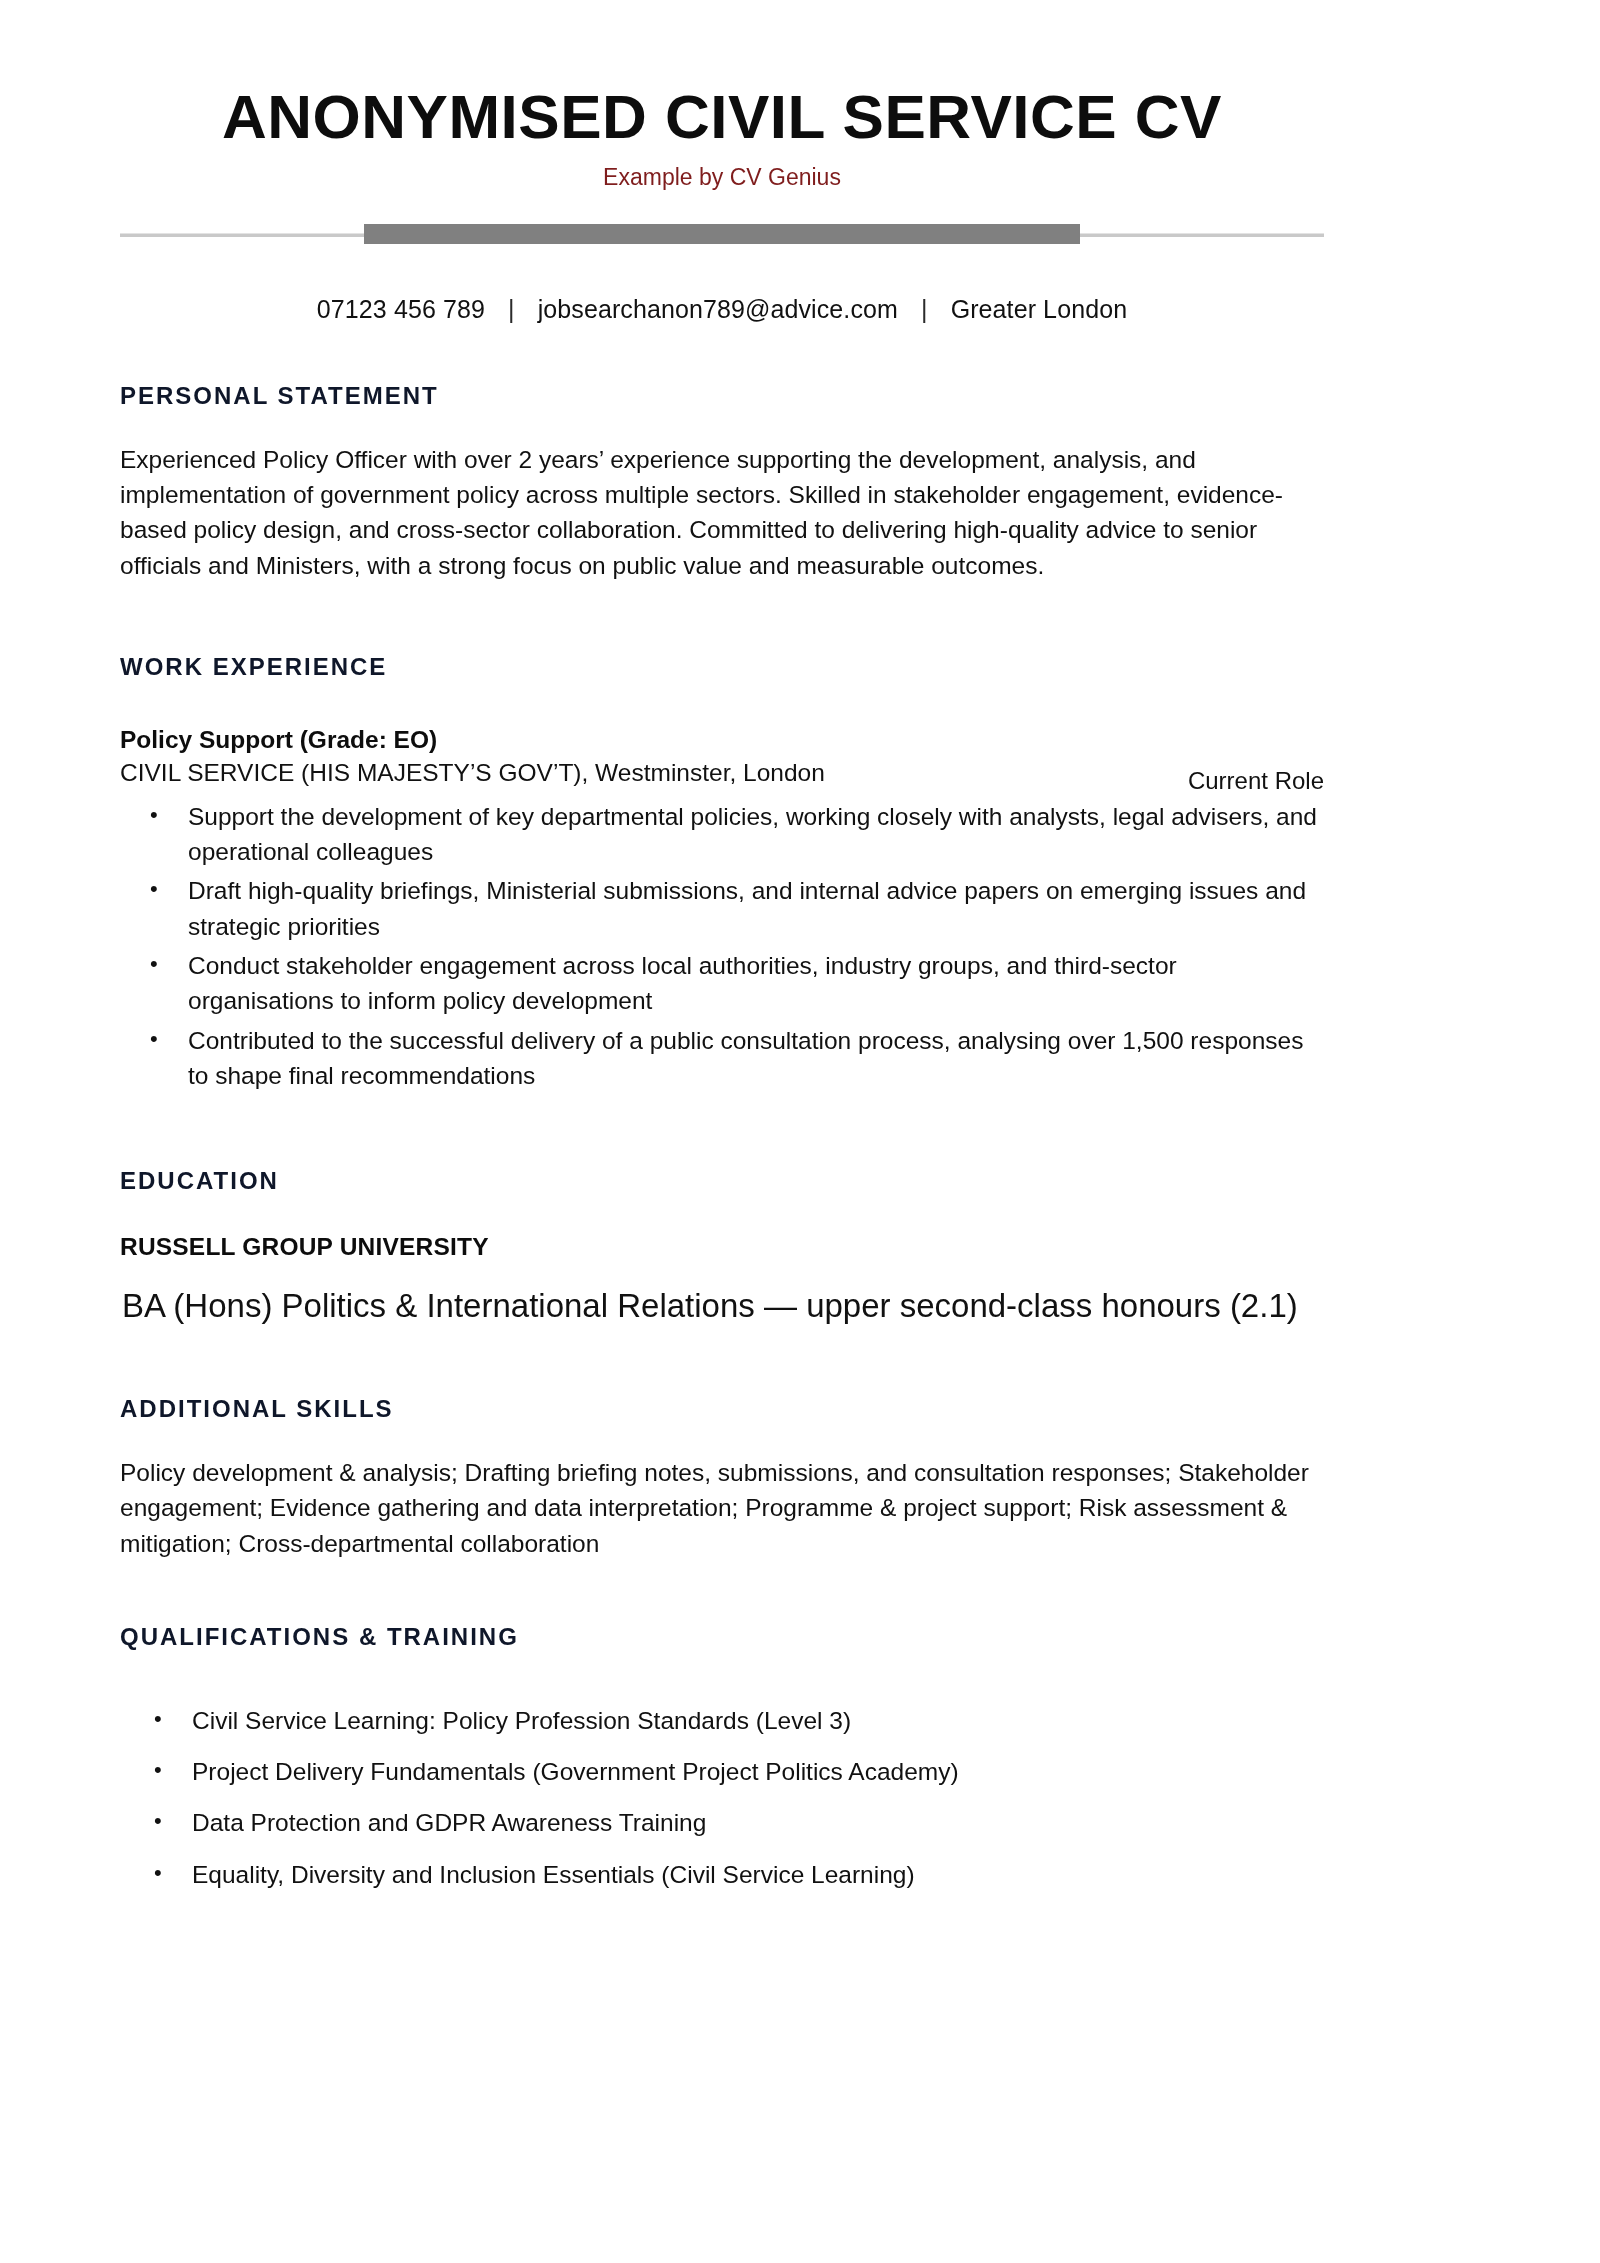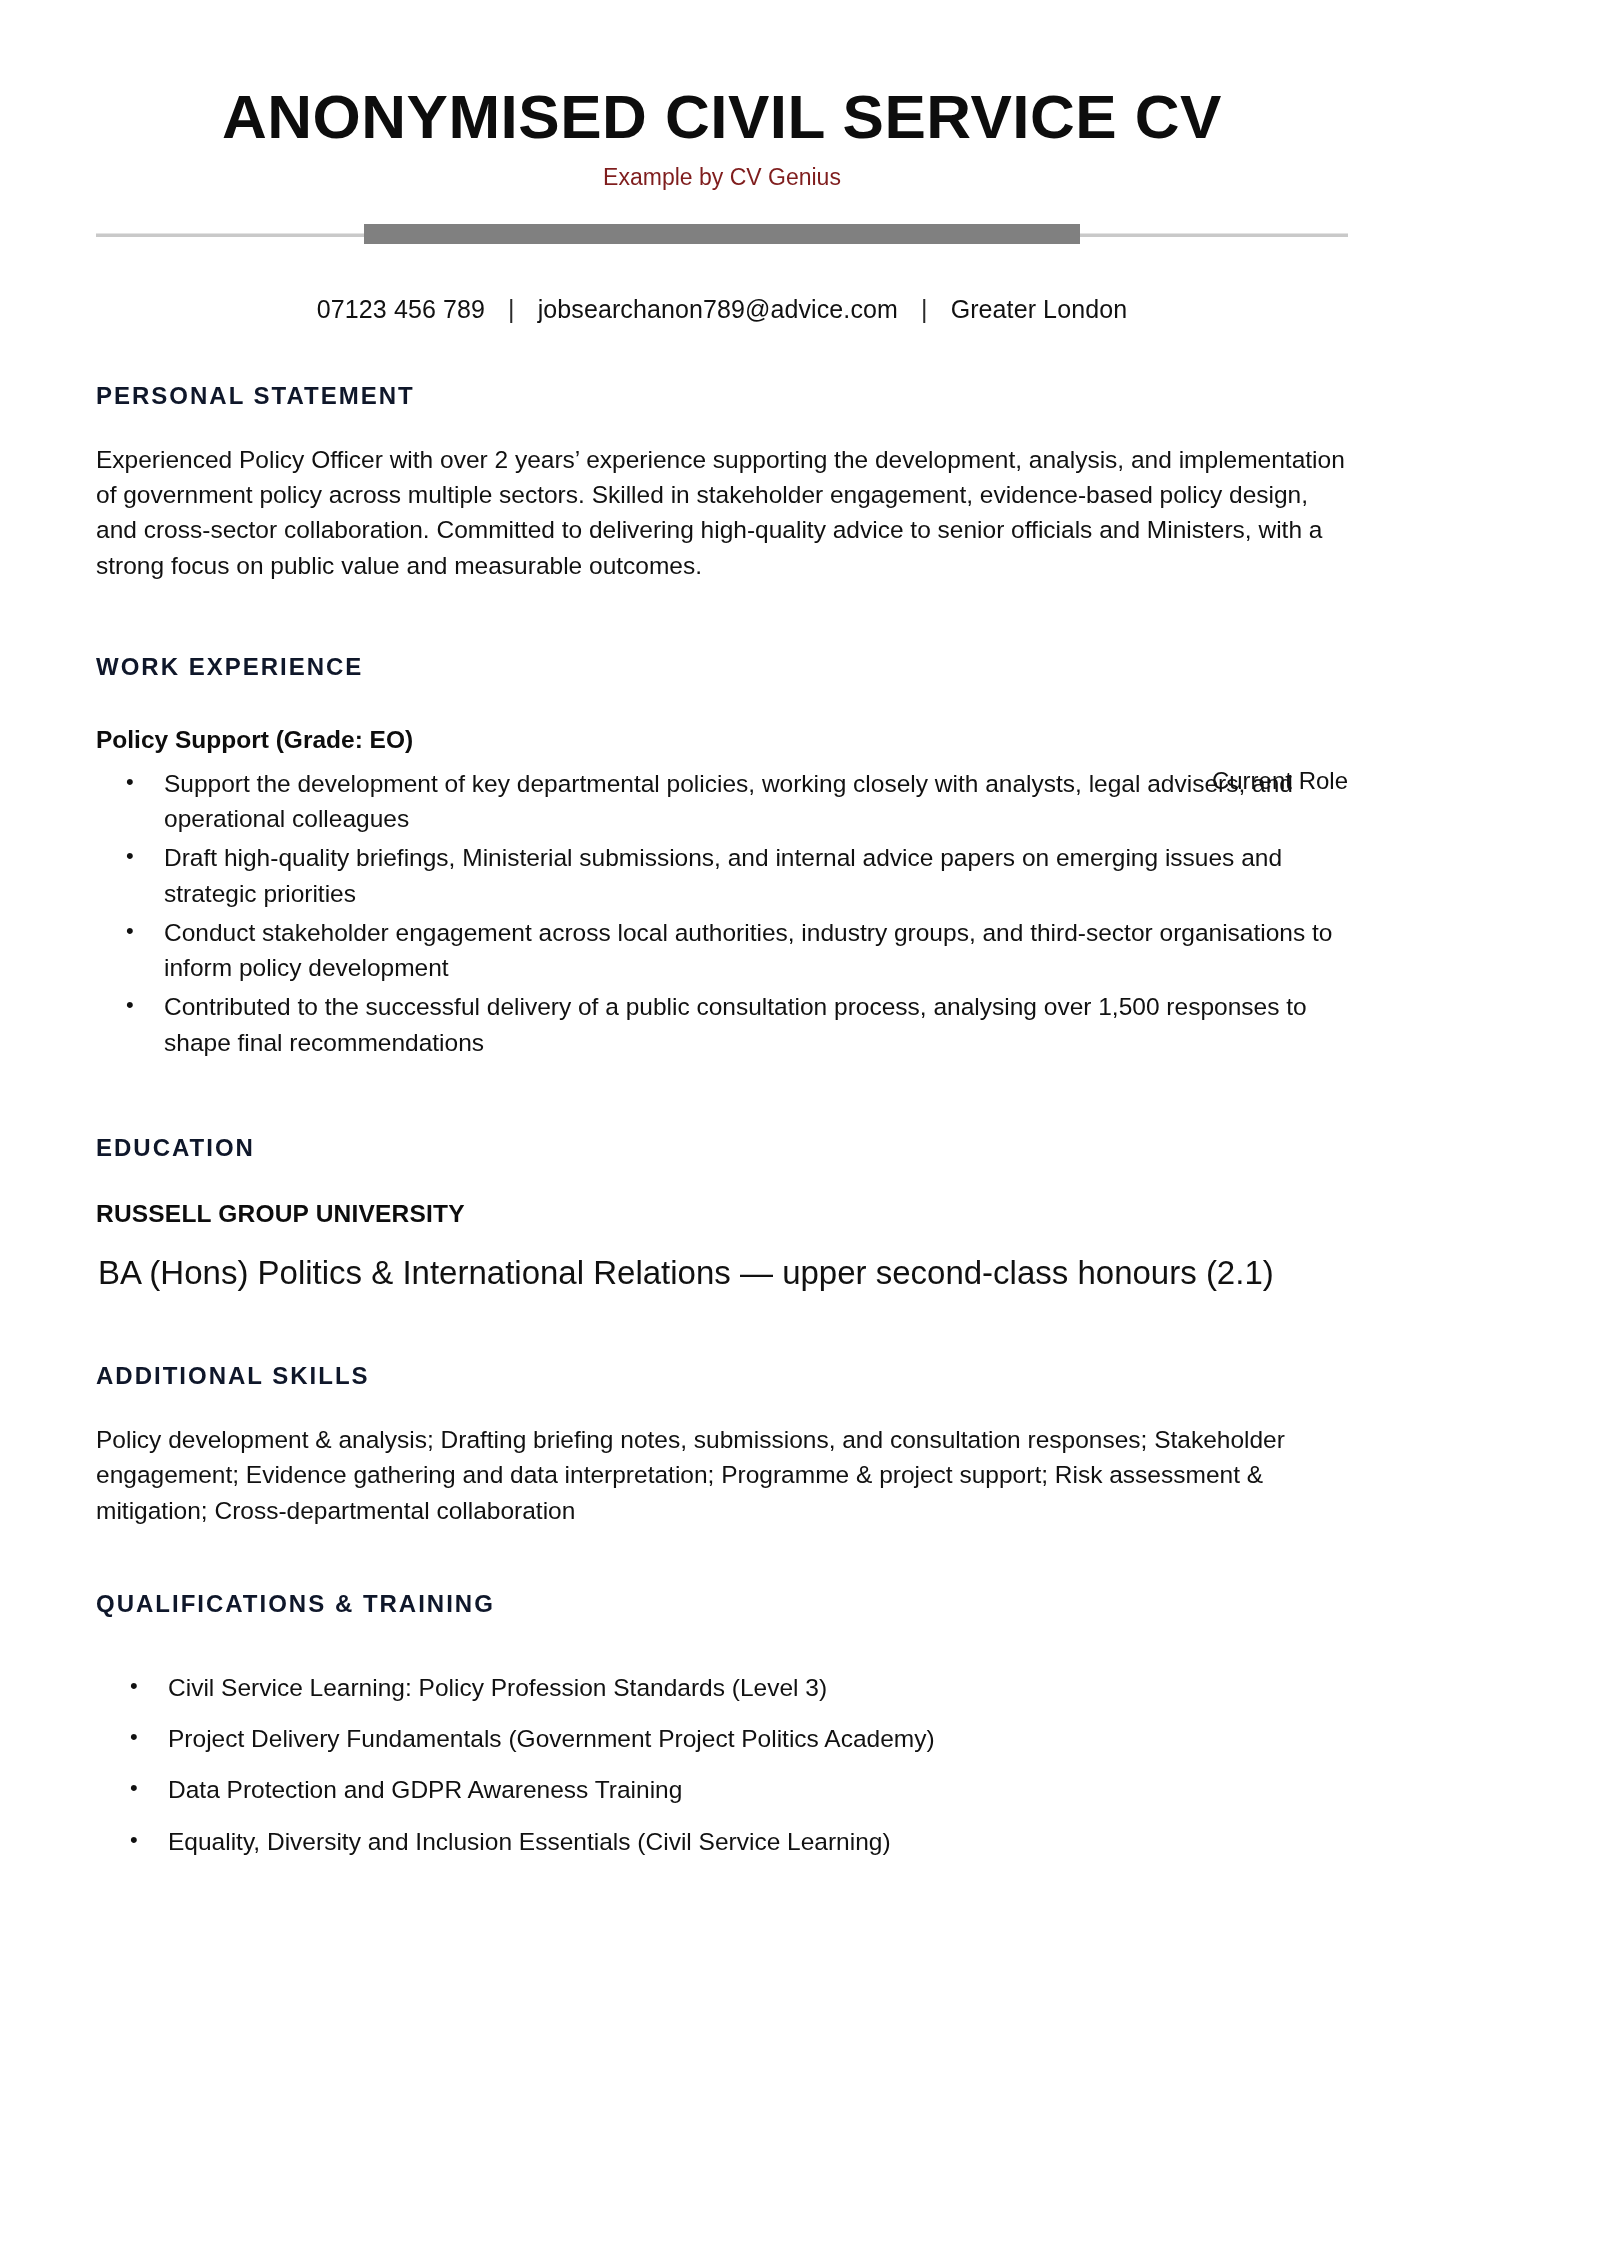--- a/index.html
+++ b/index.html
@@ -12,21 +12,21 @@
     height: 2263px;
     font-family: "Liberation Sans", sans-serif;
     color: #000000;
     -webkit-font-smoothing: antialiased;
   }
   .page {
     position: relative;
     width: 1444px;
     height: 2263px;
     box-sizing: border-box;
-    padding: 0 96px;
+    padding: 0 120px;
     background: #ffffff;
   }
 
   
   .header {
     padding-top: 84px;
     text-align: center;
   }
   .cv-title {
     font-size: 62px;
@@ -212,20 +212,21 @@
       <p class="para">Experienced Policy Officer with over 2 years’ experience supporting the development, analysis, and implementation of government policy across multiple sectors. Skilled in stakeholder engagement, evidence-based policy design, and cross-sector collaboration. Committed to delivering high-quality advice to senior officials and Ministers, with a strong focus on public value and measurable outcomes.</p>
     </div>
   </div>
 
   <div class="section work">
     <h2 class="section-title">WORK EXPERIENCE</h2>
     <div class="section-body">
 
       <div class="job-head">
         <p class="job-title">Policy Support (Grade: EO)</p>
+        <p class="job-company">CIVIL SERVICE (HIS MAJESTY’S GOV’T), Westminster, London</p>
         <span class="job-meta">Current Role</span>
       </div>
 
       <ul class="bullets">
         <li>
           <span class="dot">•</span>
           <span>Support the development of key departmental policies, working closely with analysts, legal advisers, and operational colleagues</span>
         </li>
         <li>
           <span class="dot">•</span>

